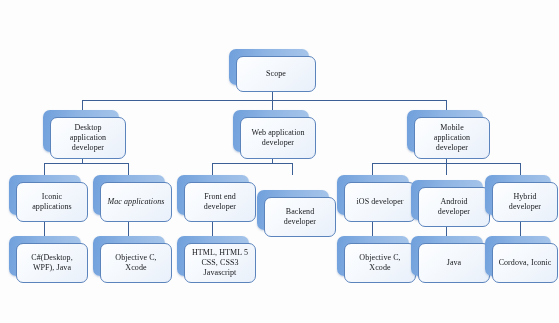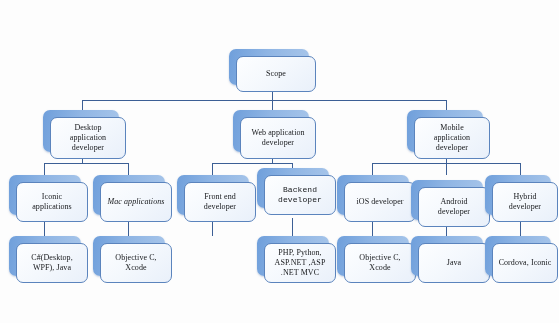--- a/index.html
+++ b/index.html
@@ -183,21 +183,21 @@
     </div>
 
     <div class="node" style="left:177px; top:175px; width:72px; height:40px;padding-left:28px;">
       <div class="plate"></div>
       <div class="card">
         <span class="label">Front end
 developer</span>
       </div>
     </div>
 
-    <div class="node" style="left:257px; top:168px; width:72px; height:40px;font-family:Liberation Mono, monospace;">
+    <div class="node" style="left:257px; top:190px; width:72px; height:40px;">
       <div class="plate"></div>
       <div class="card">
         <span class="label">Backend
 developer</span>
       </div>
     </div>
 
     <div class="node" style="left:337px; top:175px; width:72px; height:40px;">
       <div class="plate"></div>
       <div class="card">
@@ -230,29 +230,29 @@
     </div>
 
     <div class="node" style="left:93px; top:236px; width:72px; height:40px;">
       <div class="plate"></div>
       <div class="card">
         <span class="label">Objective C,
 Xcode</span>
       </div>
     </div>
 
-
-    <div class="node" style="left:257px; top:236px; width:72px; height:40px;">
-      <div class="plate"></div>
-      <div class="card">
-        <span class="label">PHP, Python,
-ASP.NET ,ASP
-.NET MVC</span>
-      </div>
-    </div>
+    <div class="node" style="left:177px; top:236px; width:72px; height:40px;">
+      <div class="plate"></div>
+      <div class="card">
+        <span class="label">HTML, HTML 5
+CSS, CSS3
+Javascript</span>
+      </div>
+    </div>
+
 
     <div class="node" style="left:337px; top:236px; width:72px; height:40px;">
       <div class="plate"></div>
       <div class="card">
         <span class="label">Objective C,
 Xcode</span>
       </div>
     </div>
 
     <div class="node" style="left:411px; top:236px; width:72px; height:40px;">

